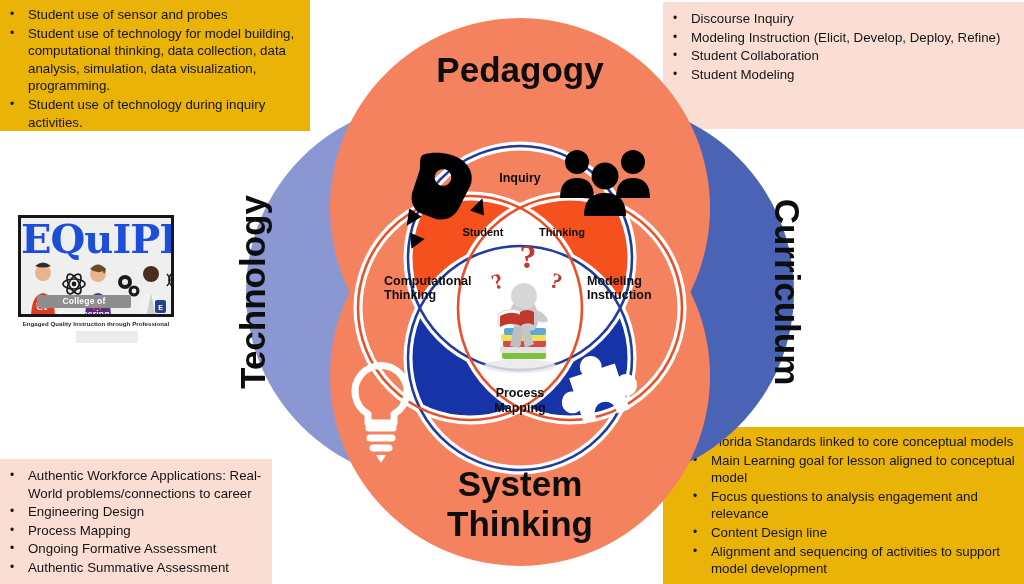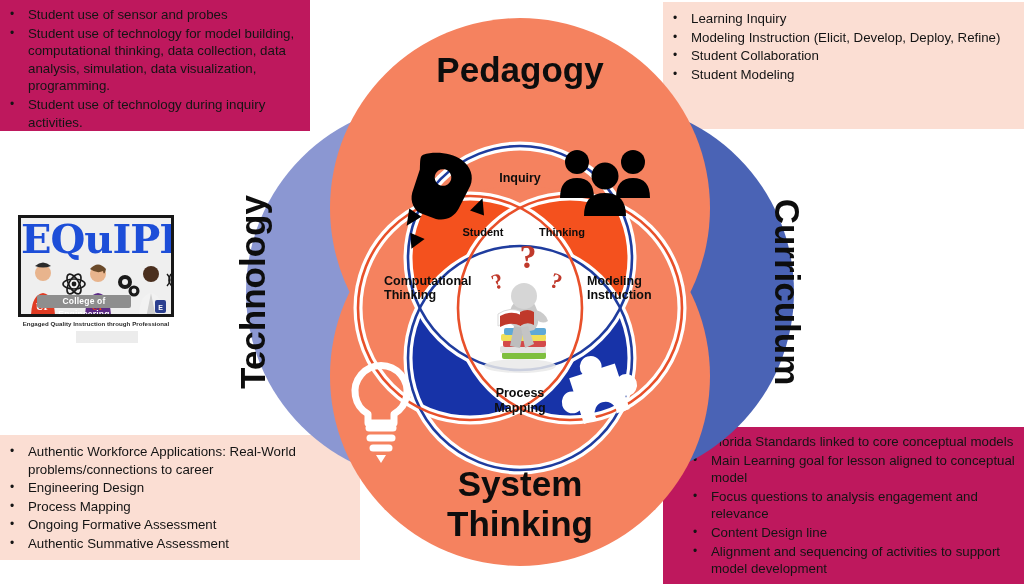--- a/index.html
+++ b/index.html
@@ -19,26 +19,26 @@
     margin:0 0 1px 0;
     font-size:13.3px;
     line-height:17.6px;
     color:#141414;
   }
   .callout li:before{
     content:"\2022";
     position:absolute;left:8px;top:0;
     font-size:12px;line-height:17.6px;color:#141414;
   }
-  .blue-box{background:#be185d;}
+  .blue-box{background:#eab308;}
   .pink-box{background:#fbded3;}
 
   #tech-box{left:0px;top:0px;width:310px;height:131px;padding:6px 8px 6px 2px;}
   #ped-box{left:663px;top:2px;width:361px;height:127px;padding:8px 8px 6px 2px;}
-  #sys-box{left:0px;top:435px;width:360px;height:125px;padding:8px 10px 20px 2px;}
+  #sys-box{left:0px;top:459px;width:272px;height:125px;padding:8px 10px 20px 2px;}
   #cur-box{left:663px;top:427px;width:361px;height:157px;padding:6px 6px 6px 22px;}
 
   
   #logo{position:absolute;left:18px;top:215px;width:158px;height:125px;}
   .logo-frame{
     position:absolute;left:0;top:0;width:156px;height:102px;
     background:#efefef;border:3px solid #171717;box-sizing:border-box;
     overflow:hidden;
   }
   .logo-word{
@@ -83,21 +83,21 @@
   <div class="callout blue-box" id="tech-box">
     <ul>
       <li>Student use of sensor and probes</li>
       <li>Student use of technology for model building, computational thinking, data collection, data analysis, simulation, data visualization, programming.</li>
       <li>Student use of technology during inquiry activities.</li>
     </ul>
   </div>
 
   <div class="callout pink-box" id="ped-box">
     <ul>
-      <li>Learning Inquiry</li>
+      <li>Discourse Inquiry</li>
       <li>Modeling Instruction (Elicit, Develop, Deploy, Refine)</li>
       <li>Student Collaboration</li>
       <li>Student Modeling</li>
     </ul>
   </div>
 
   <div class="callout pink-box" id="sys-box">
     <ul>
       <li>Authentic Workforce Applications: Real-World problems/connections to career</li>
       <li>Engineering Design</li>

